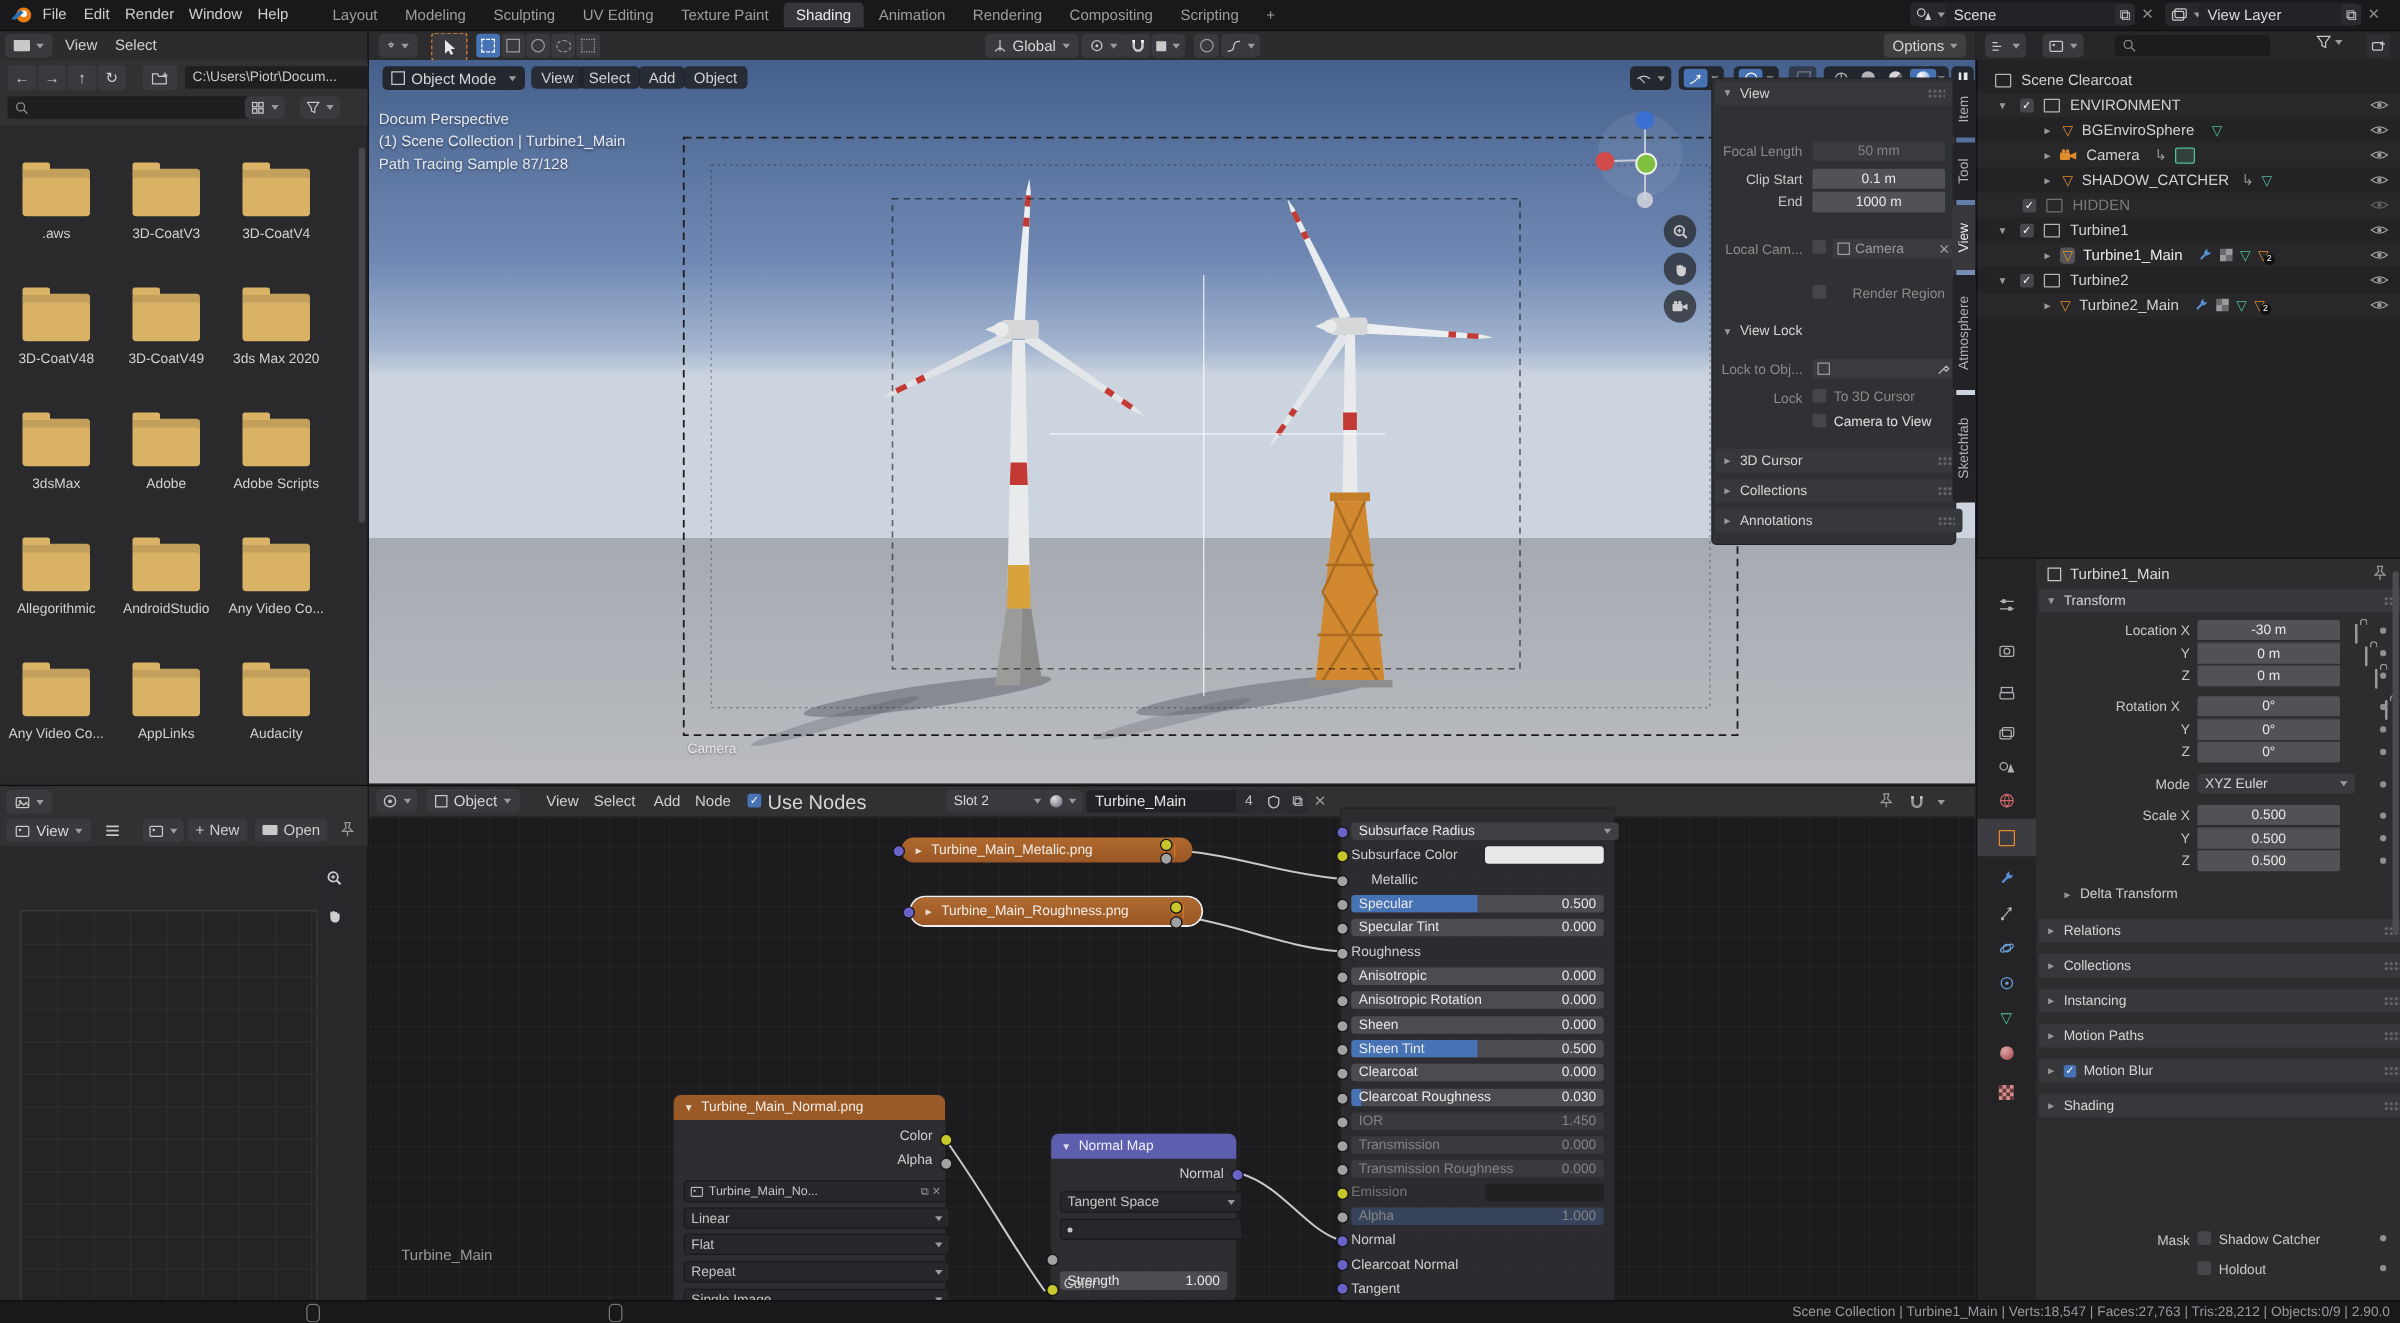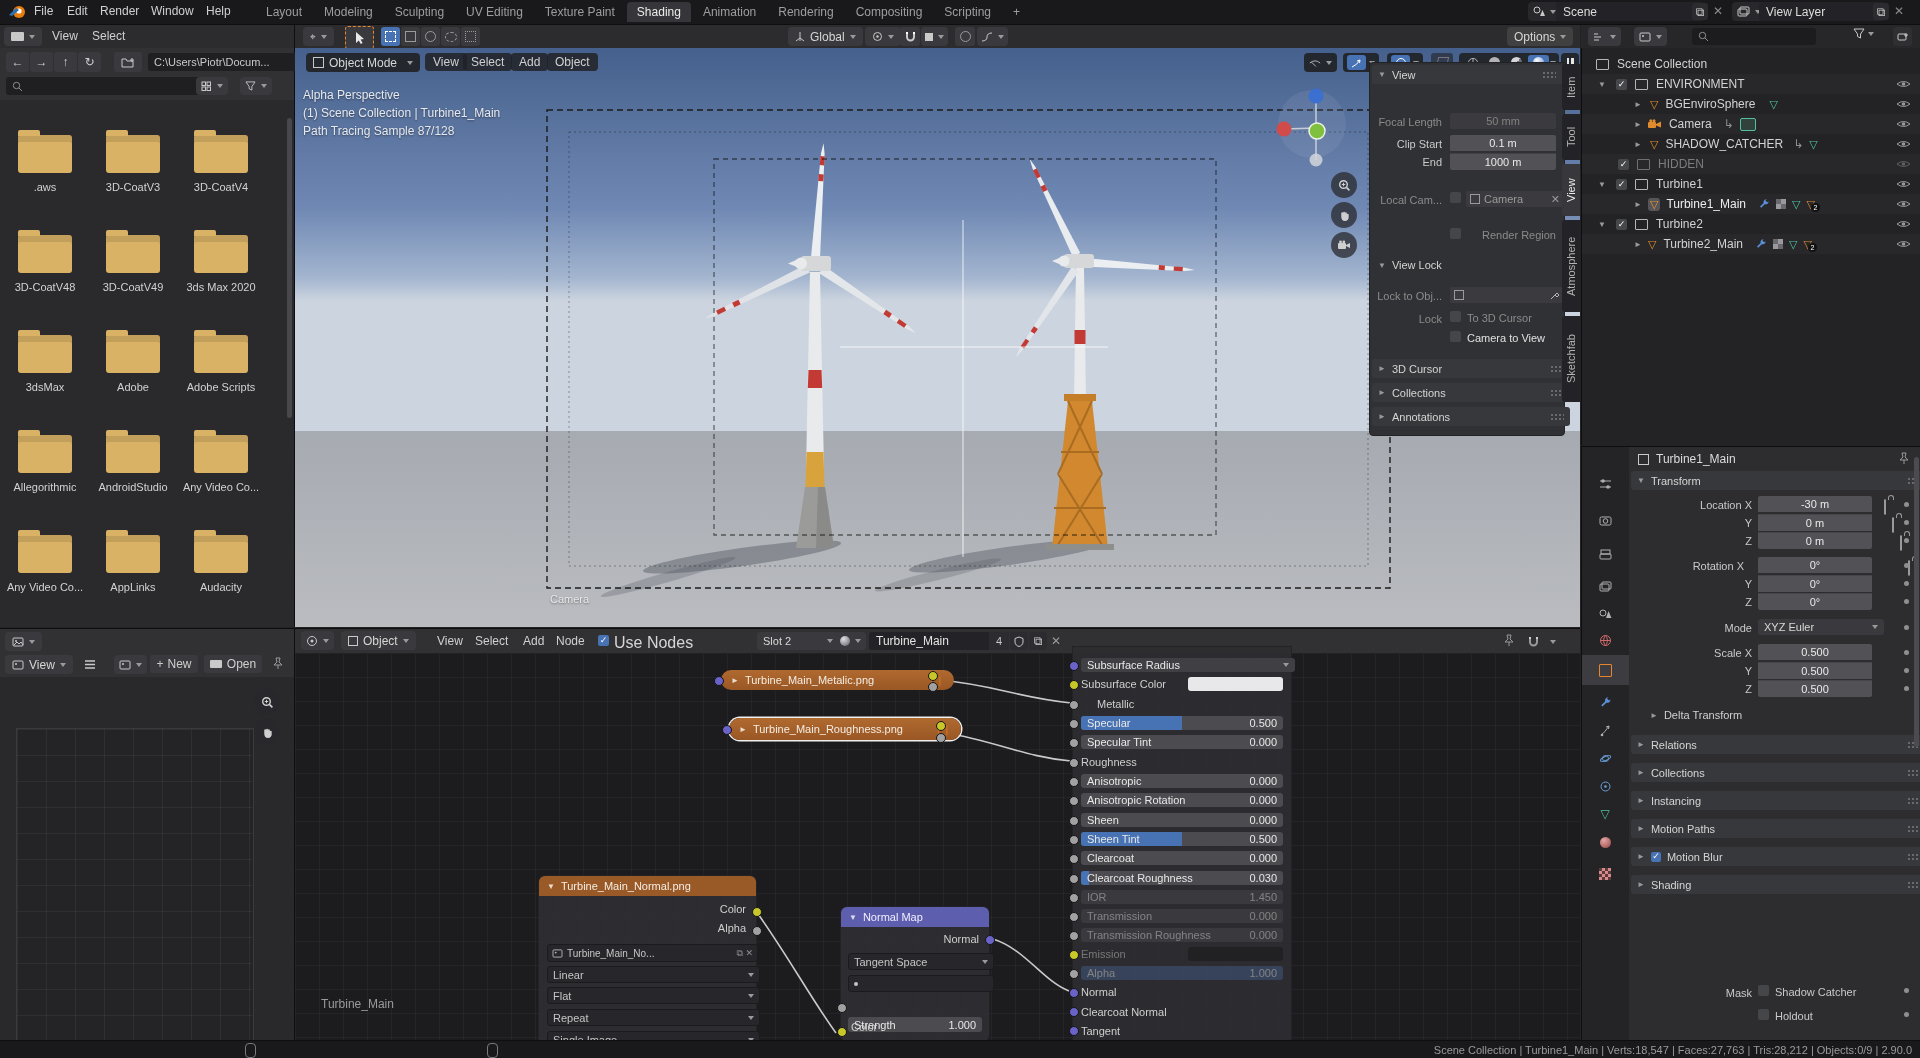--- a/index.html
+++ b/index.html
@@ -468,21 +468,21 @@
           <span style="width:11px;height:11px;border-radius:50%;background:radial-gradient(circle at 35% 30%,#fff,#9fb8dc 60%,#5d78a8);display:block"></span>
         </span>
       <span class="chev"></span>
     </div>
     <div class="e flex" style="left:1266px;top:5px;width:18px;height:19px;background:rgba(33,34,38,.92);border-radius:4px;justify-content:center;gap:2px">
         <span style="width:2.5px;height:9px;background:#e8e8e8"></span>
         <span style="width:2.5px;height:9px;background:#e8e8e8"></span>
       </div>
 
     <div class="e" style="left:8px;top:38px;color:#e6e9ee;text-shadow:0 1px 2px rgba(0,0,0,.45);font-size:12px;line-height:18px">
-      <div>Alpha Perspective</div>
+      <div>Docum Perspective</div>
       <div>(1) Scene Collection | Turbine1_Main</div>
       <div>Path Tracing Sample 87/128</div>
     </div>
     <span class="e" style="left:255px;top:545px;color:#e8e8e8;font-size:11px;text-shadow:0 1px 2px rgba(0,0,0,.4)">Camera</span>
 
     <div class="e btn" style="left:1036px;top:124px;width:26px;height:26px;border-radius:50%;background:rgba(40,40,44,.75)">
         <svg width="13" height="13" viewBox="0 0 13 13">
           <circle cx="5.5" cy="5.5" r="3.8" fill="none" stroke="#cfcfcf" stroke-width="1.4"></circle>
           <path d="M8.4 8.4l3 3" stroke="#cfcfcf" stroke-width="1.6"></path>
           <path d="M3.8 5.5h3.4M5.5 3.8v3.4" stroke="#cfcfcf"></path>
@@ -576,21 +576,21 @@
         </div>
       <div class="vtab e" style="top:254px;height:86px">
           <span>Sketchfab</span>
         </div>
     </div>
   </div>
 
   <div class="e" style="left:1581px;top:48px;width:339px;height:397px;background:#232326;border-left:1px solid #0e0e10">
     <div class="orow" style="top:6px">
       <span style="margin-left:14px;width:11px;height:9px;border:1px solid #b5b5b5;border-radius:1px;display:inline-block"></span>
-      <span style="margin-left:8px">Scene Collection</span>
+      <span style="margin-left:8px">Scene Clearcoat</span>
     </div>
     <div class="orow" style="top:26px;background:#28282b">
       <span class="tri" style="margin-left:16px">▼</span>
       <span class="cb" style="margin-left:10px">✓</span>
       <span style="margin-left:8px;width:11px;height:9px;border:1px solid #b5b5b5;border-radius:1px;display:inline-block"></span>
       <span style="margin-left:8px">ENVIRONMENT</span>
       <svg class="eye" width="15" height="10" viewBox="0 0 15 10">
           <path d="M1 5Q7.5 0 14 5Q7.5 10 1 5Z" fill="none" stroke="#9a9a9a"></path>
           <circle cx="7.5" cy="5" r="1.8" fill="#9a9a9a"></circle>
         </svg>

